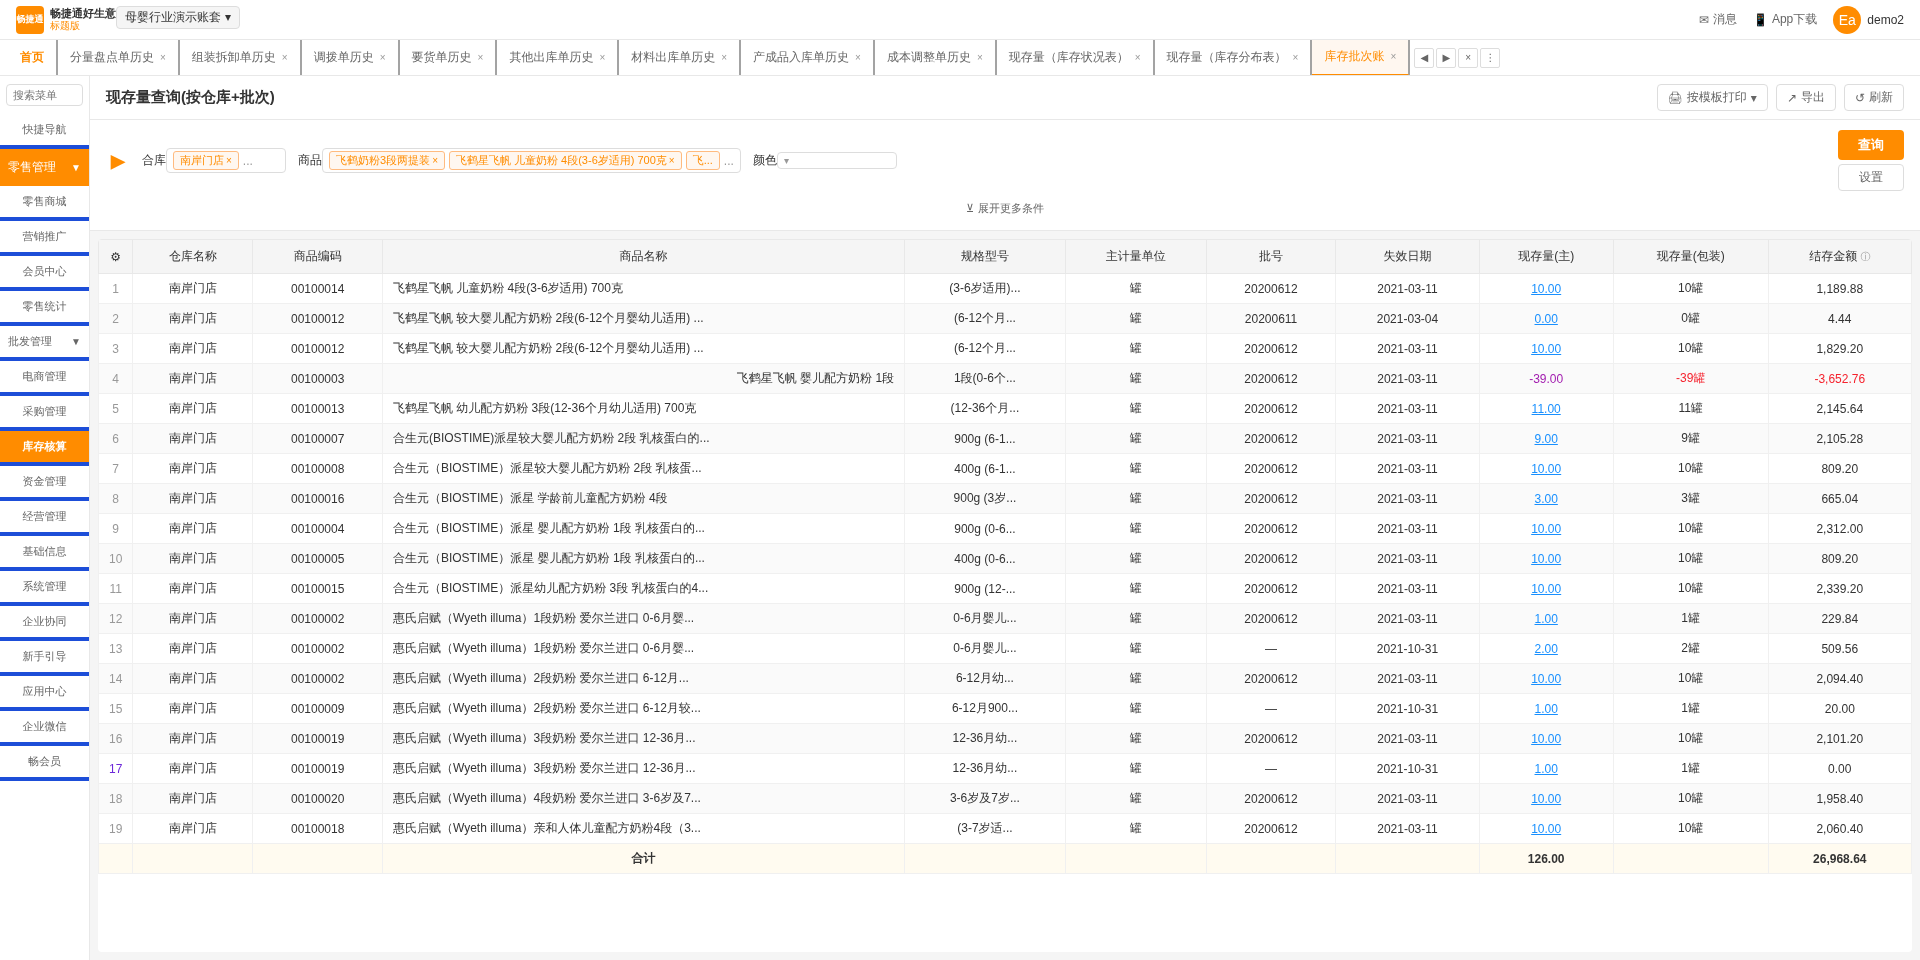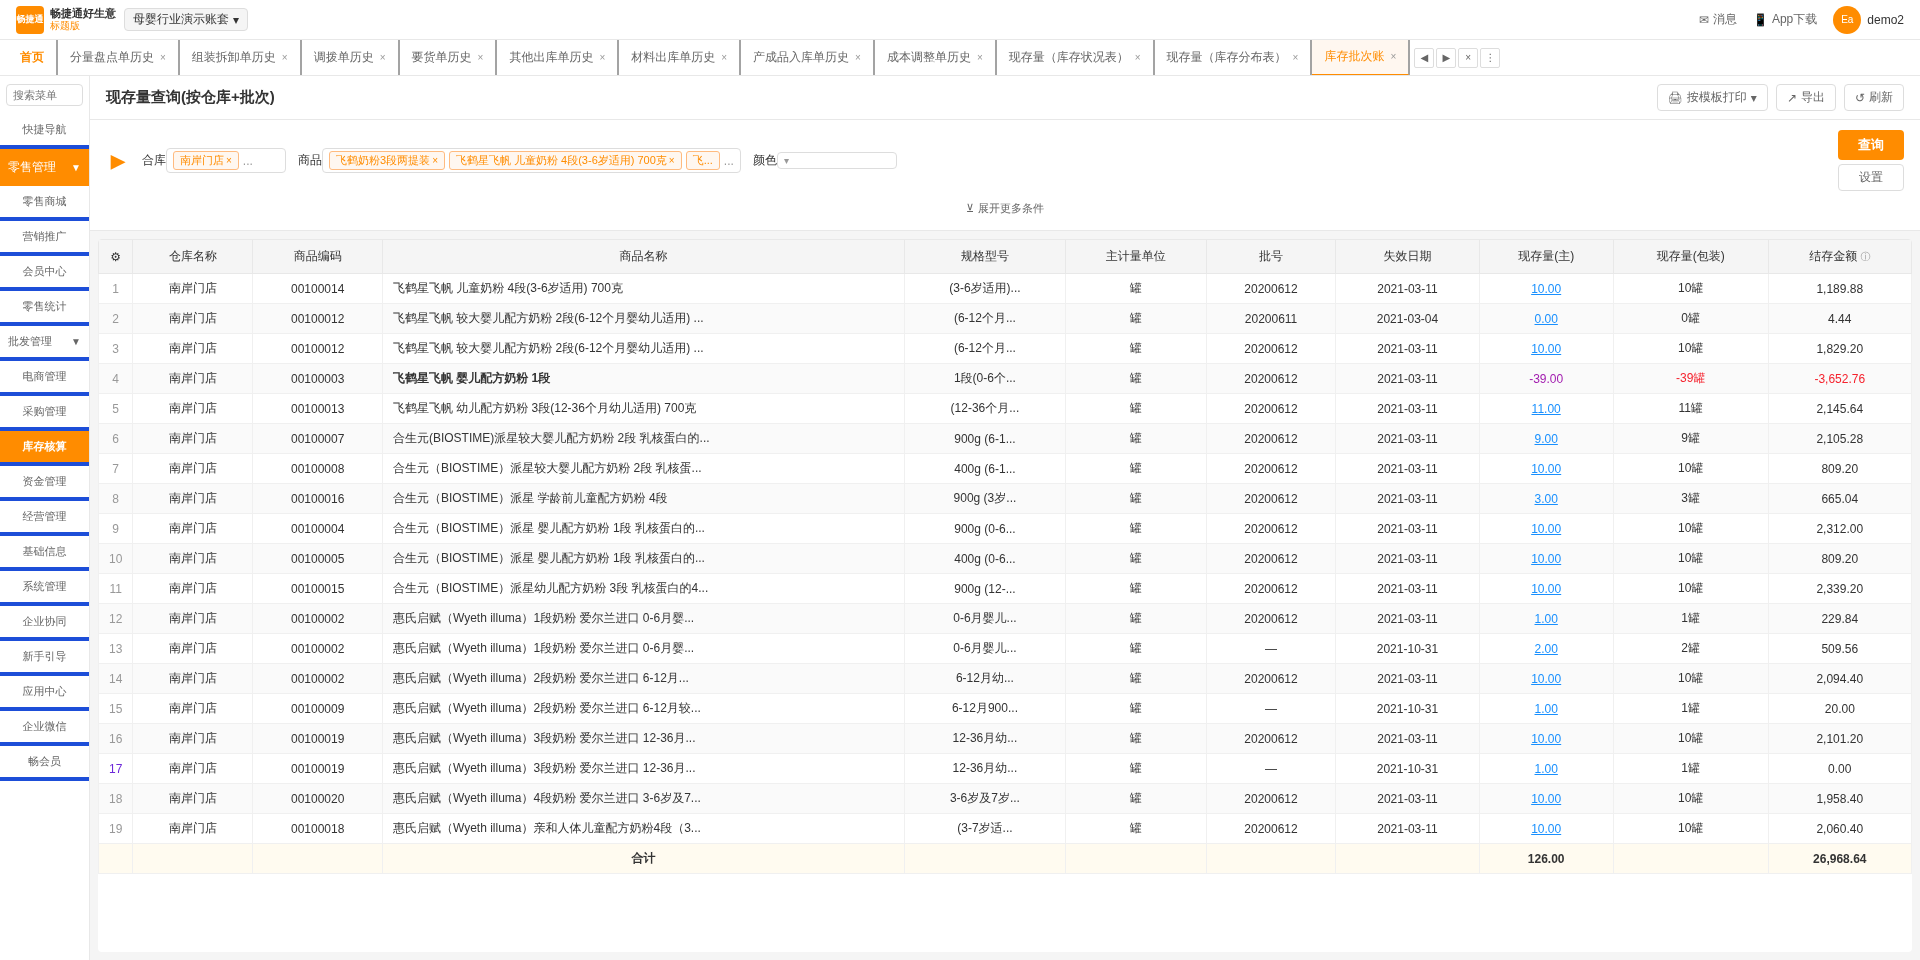--- a/index.html
+++ b/index.html
@@ -1,26 +1,26 @@
 <!DOCTYPE html>
 <html><head>
   <meta charset="utf-8">
   <style>
     * { box-sizing: border-box; margin: 0; padding: 0; }
     body { font-family: 'Microsoft YaHei', Arial, sans-serif; font-size: 12px; background: #f5f5f5; color: #333; width: 1920px; height: 960px; overflow: hidden; }
 
     
     .top-bar { height: 40px; background: #fff; display: flex; align-items: center; padding: 0 16px; border-bottom: 1px solid #e8e8e8; justify-content: space-between; }
-    .top-bar-left { display: flex; align-items: center; gap: 8px; }
+    .top-bar-left { display: flex; align-items: flex-start; }
     .logo-area { display: flex; align-items: center; gap: 6px; }
     .logo-icon { width: 28px; height: 28px; background: #ff8c00; border-radius: 4px; display: flex; align-items: center; justify-content: center; color: #fff; font-size: 10px; font-weight: bold; }
     .industry-selector { display: flex; align-items: center; gap: 4px; background: #f5f5f5; border: 1px solid #ddd; border-radius: 4px; padding: 2px 8px; cursor: pointer; font-size: 12px; color: #333; }
     .top-bar-right { display: flex; align-items: center; gap: 16px; }
     .top-right-item { display: flex; align-items: center; gap: 4px; font-size: 12px; color: #666; cursor: pointer; }
-    .avatar { width: 28px; height: 28px; border-radius: 50%; background: #ff8c00; display: flex; align-items: center; justify-content: center; color: #fff; font-size: 10px; }
+    .avatar { width: 28px; height: 28px; border-radius: 50%; background: #ff8c00; display: flex; align-items: center; justify-content: center; color: #fff; font-size: 14px; }
 
     
     .nav-tabs { height: 36px; background: #fff; display: flex; align-items: center; border-bottom: 1px solid #e8e8e8; padding: 0 8px; overflow: hidden; }
     .nav-tab { display: flex; align-items: center; gap: 4px; padding: 0 12px; height: 36px; font-size: 12px; color: #666; cursor: pointer; white-space: nowrap; border-right: 2px solid #a3a3a3; }
     .nav-tab.home { color: #ff8c00; font-weight: bold; }
     .nav-tab.active { background: #fff7f0; color: #ff8c00; border-bottom: 2px solid #ff8c00; }
     .nav-tab .close-x { color: #999; font-size: 10px; cursor: pointer; margin-left: 2px; }
     .nav-tab-controls { display: flex; align-items: center; gap: 2px; margin-left: 4px; }
     .nav-arrow { width: 20px; height: 20px; display: flex; align-items: center; justify-content: center; cursor: pointer; color: #666; border: 1px solid #ddd; border-radius: 2px; font-size: 10px; }
 
@@ -369,21 +369,21 @@
     <td>20200612</td>
     <td>2021-03-11</td>
     <td style="color:#1890ff;text-decoration:underline;cursor:pointer;">10.00</td>
     <td style="">10罐</td>
     <td style="">1,829.20</td>
   </tr>
             <tr style="background: rgb(250, 250, 250);">
     <td style="color:#999;">4</td>
     <td>南岸门店</td>
     <td>00100003</td>
-    <td style="text-align:left;max-width:300px;overflow:hidden;text-overflow:ellipsis;white-space:nowrap;font-weight:bold;">飞鹤星飞帆 婴儿配方奶粉 1段</td>
+    <td style="text-align:right;max-width:300px;overflow:hidden;text-overflow:ellipsis;white-space:nowrap;">飞鹤星飞帆 婴儿配方奶粉 1段</td>
     <td>1段(0-6个...</td>
     <td>罐</td>
     <td>20200612</td>
     <td>2021-03-11</td>
     <td style="color:#a21caf;">-39.00</td>
     <td style="color:#f5222d;">-39罐</td>
     <td style="color:#f5222d;">-3,652.76</td>
   </tr>
             <tr style="background: rgb(255, 255, 255);">
     <td style="color:#999;">5</td>

